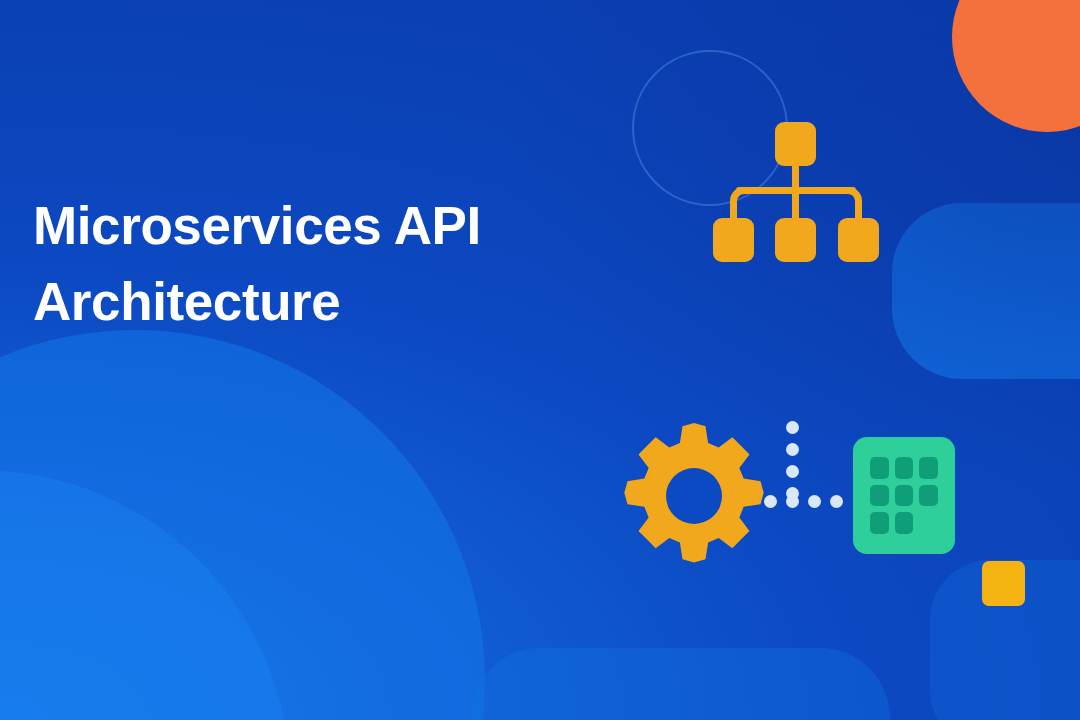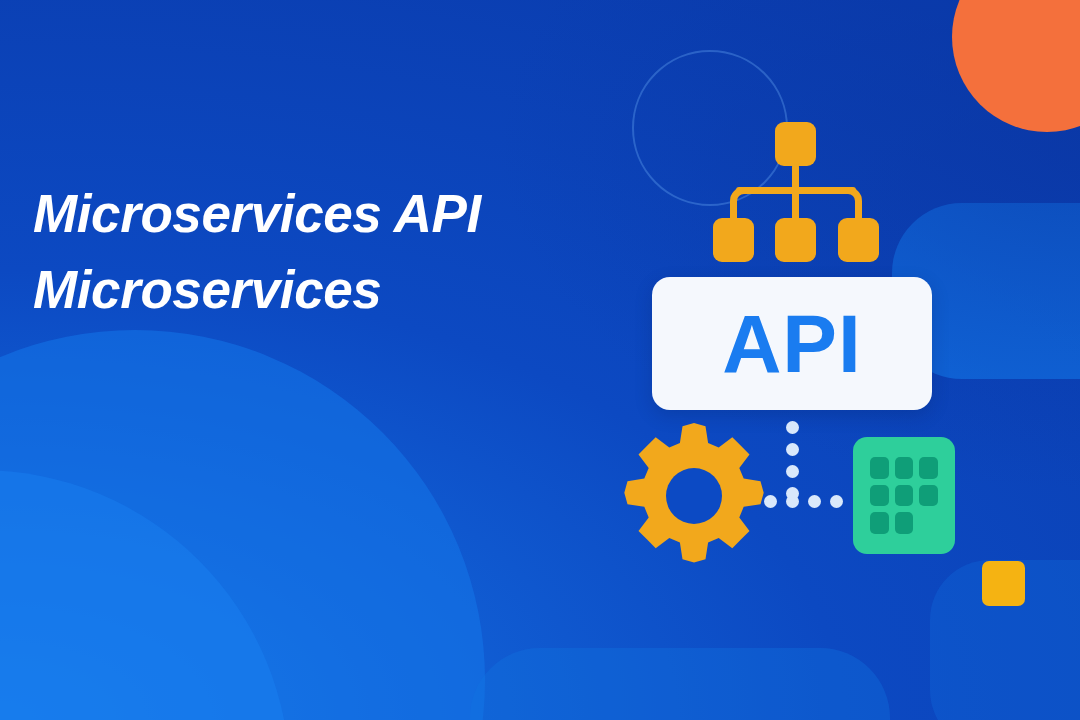--- a/index.html
+++ b/index.html
@@ -109,23 +109,22 @@
     width: 43px;
     height: 45px;
     border-radius: 7px;
     background: #f5b312;
   }
 
   
   .title-block {
     position: absolute;
     left: 33px;
-    top: 176px;
+    top: 188px;
     width: 560px;
-    font-style: italic;
   }
   .title-line {
     color: #ffffff;
     font-size: 53px;
     font-weight: 700;
     line-height: 76px;
     letter-spacing: -0.4px;
     white-space: nowrap;
   }
 
@@ -237,40 +236,37 @@
   <div class="shape-rrect-right"></div>
   <div class="shape-rrect-right2"></div>
   <div class="shape-rrect-bottom"></div>
   <div class="bg-tint-right"></div>
   <div class="shape-ring"></div>
   <div class="shape-circle-orange"></div>
   <div class="shape-square-yellow"></div>
 
   <div class="title-block">
     <div class="title-line">Microservices API</div>
-    <div class="title-line">Microservices</div>
+    <div class="title-line">Architecture</div>
   </div>
 
   <div class="illo">
 
     <div>
       <div class="tree-node tree-parent"></div>
       <div class="tree-link link-vert-top"></div>
       <div class="tree-link link-hbar"></div>
       <div class="link-elbow-l"></div>
       <div class="link-elbow-r"></div>
       <div class="tree-link link-vert-mid"></div>
       <div class="tree-node tree-c1"></div>
       <div class="tree-node tree-c2"></div>
       <div class="tree-node tree-c3"></div>
     </div>
 
-    <div class="api-card">
-      <span class="api-text">API</span>
-    </div>
 
     <svg class="gear" viewBox="0 0 142 146">
       <path fill="#f2a81c" d="
         M71 0
         l11.5 3.2 2.6 16.8 10.6 4.4 13.6-10.2 8.6 8.6 8.6 8.6
         -10.2 13.6 4.4 10.6 16.8 2.6 3.2 11.5 -3.2 11.5
         -16.8 2.6 -4.4 10.6 10.2 13.6 -8.6 8.6 -8.6 8.6
         -13.6-10.2 -10.6 4.4 -2.6 16.8 -11.5 3.2 -11.5-3.2
         -2.6-16.8 -10.6-4.4 -13.6 10.2 -8.6-8.6 -8.6-8.6
         10.2-13.6 -4.4-10.6 -16.8-2.6 -3.2-11.5 3.2-11.5

